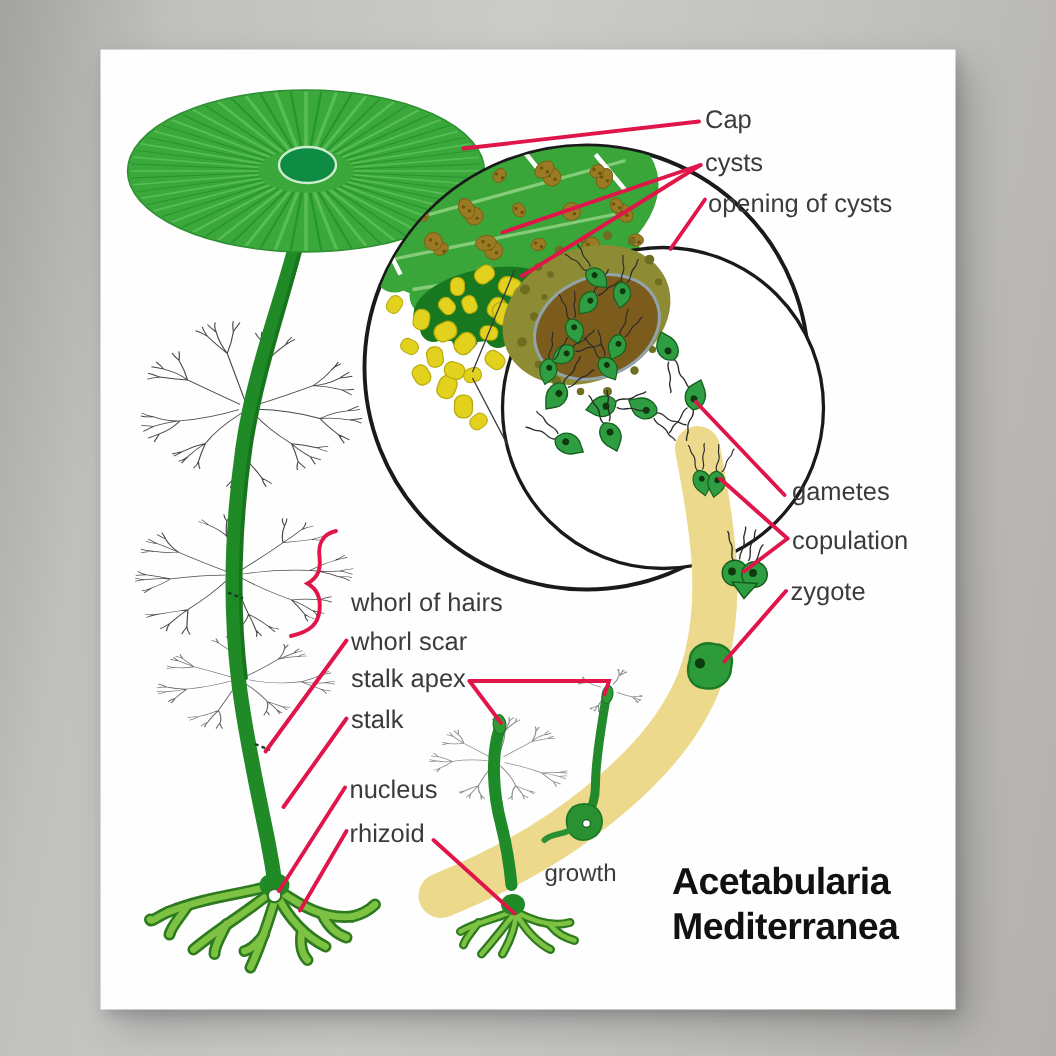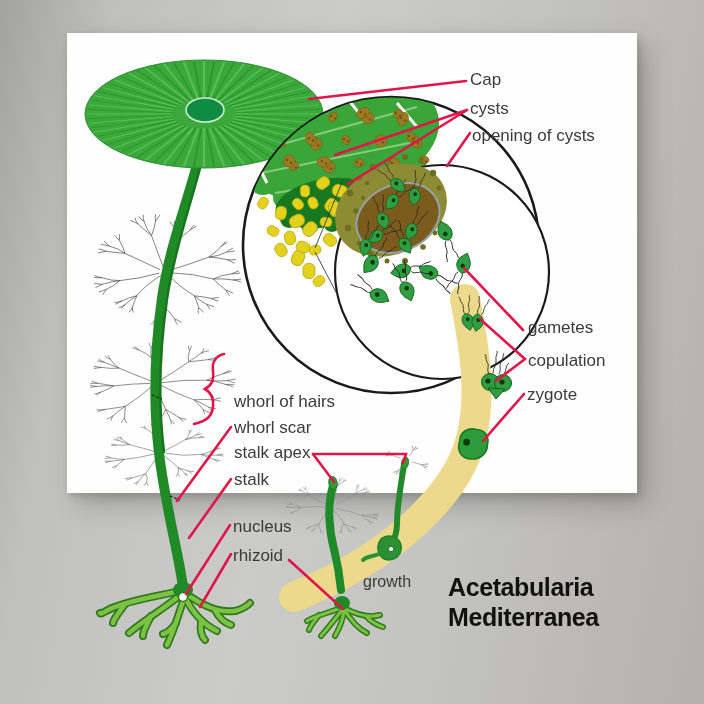--- a/index.html
+++ b/index.html
@@ -1,18 +1,18 @@
 <!DOCTYPE html>
 <html><head>
 <meta charset="utf-8">
 <style>
   html,body{margin:0;padding:0;width:704px;height:704px;overflow:hidden;
     font-family:"Liberation Sans", sans-serif;}
   body{background:linear-gradient(100deg,#a2a2a0 0%,#c0c0be 14%,#cbcbc9 42%,#c2c2c0 68%,#b3b1ae 100%);}
-  .poster{position:absolute;left:67px;top:33px;width:570px;height:460px;background:#fefefe;
+  .poster{position:absolute;left:67px;top:33px;width:570px;height:640px;background:#fefefe;
     box-shadow:10px 12px 26px rgba(0,0,0,.20), 3px 4px 8px rgba(0,0,0,.14);}
   svg{display:block}
   text{fill:#3b3b3b;font-size:17px;}
   .title-text{font-size:25px;font-weight:bold;fill:#111;letter-spacing:-0.4px;}
   .growth-text{font-size:16px;}
 </style>
 </head>
 <body>
 
 <div class="poster">

